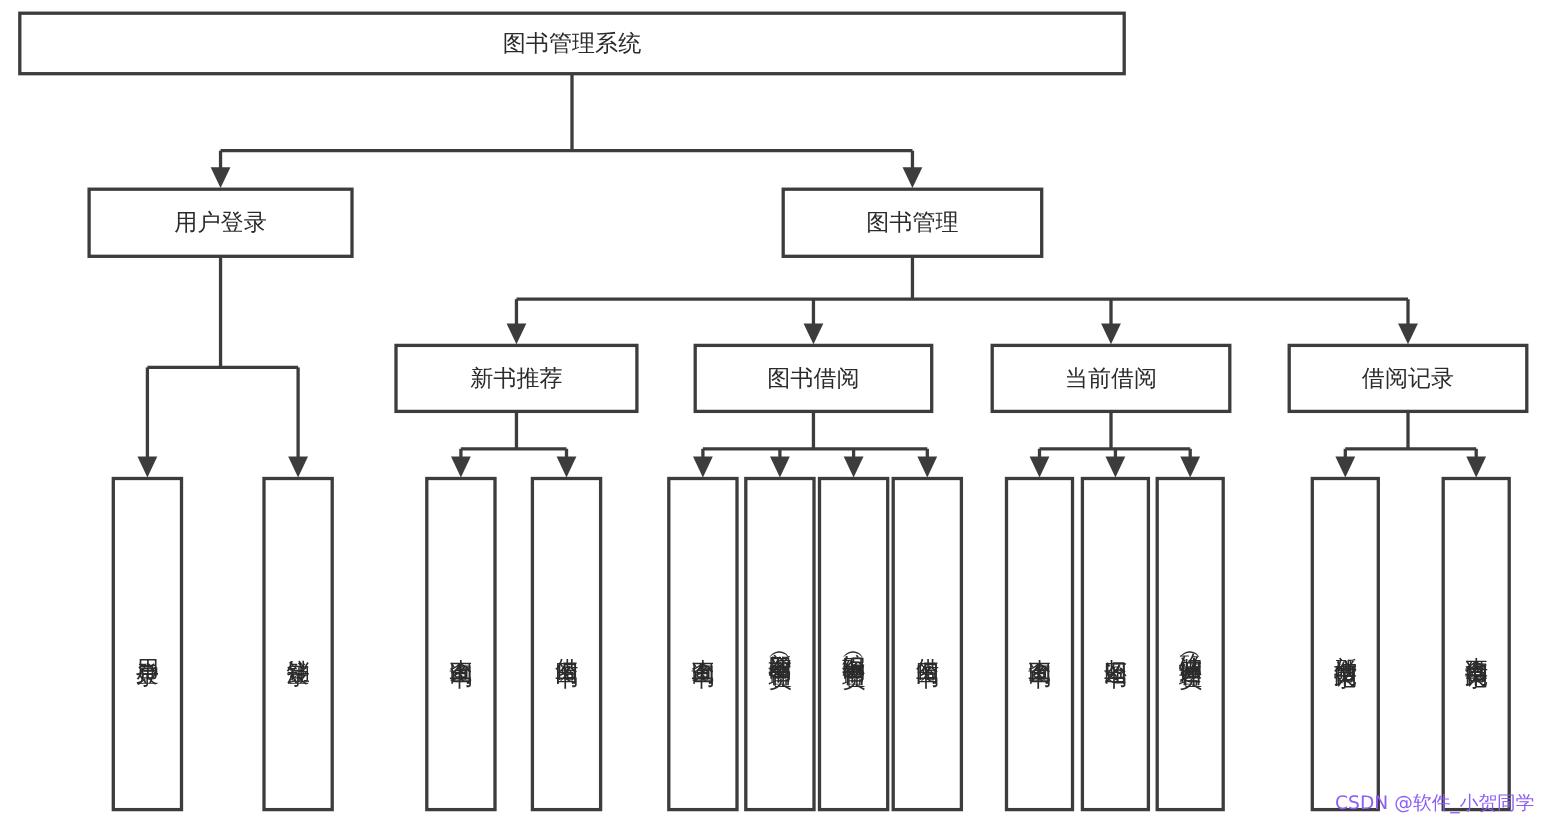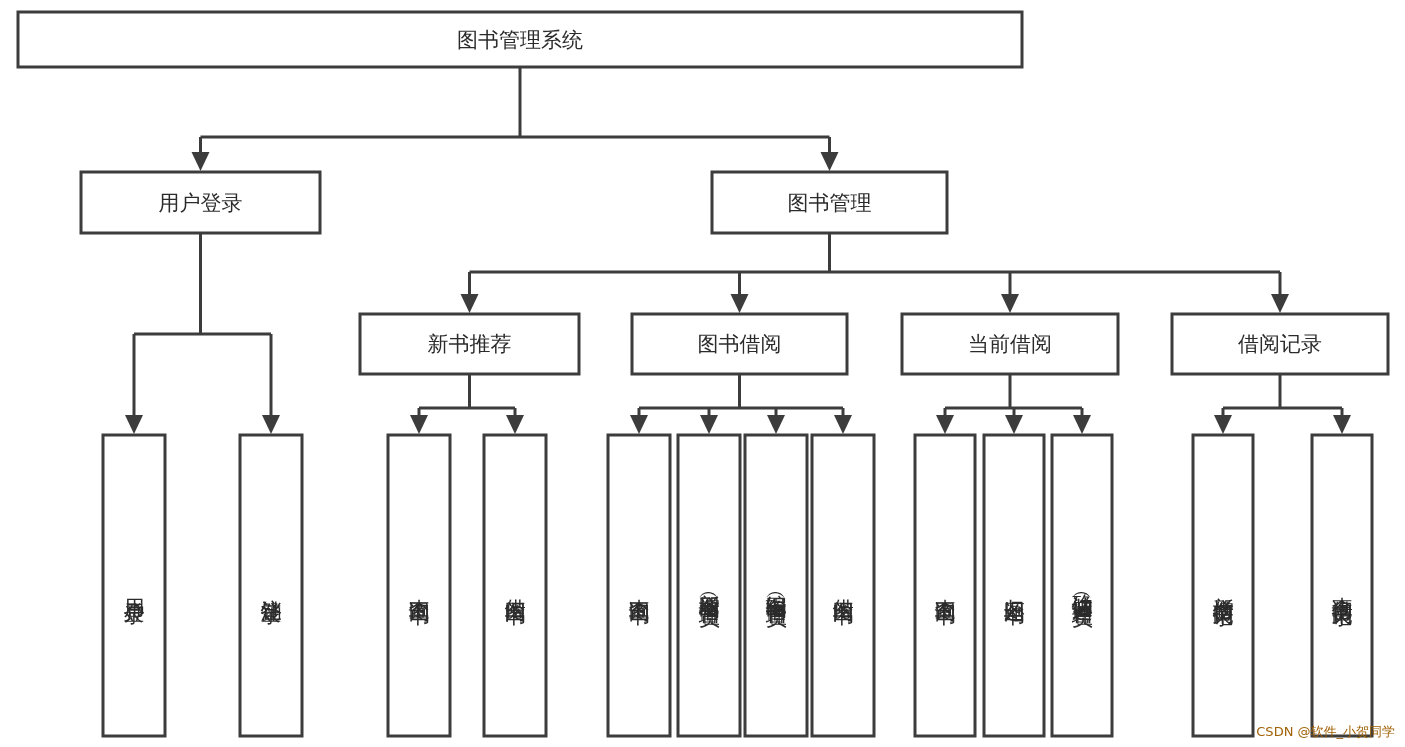--- a/index.html
+++ b/index.html
@@ -63,22 +63,22 @@
     justify-content: center;
     text-align: center;
     white-space: nowrap;
     pointer-events: none;
   }
   .watermark {
     position: absolute;
     right: 10px;
     bottom: 6px;
     font-family: "DejaVu Sans", "Liberation Sans", sans-serif;
-    font-size: 13px;
-    color: #a16207;
+    font-size: 17px;
+    color: #8b5cf6;
     white-space: nowrap;
     margin-left: 45px;
   }
 </style>
 </head>
 <body>
 
 <div id="diagram-root">
   <svg class="diagram-canvas" viewBox="0 0 1405 747" preserveAspectRatio="none">
     <g id="connector-layer">

